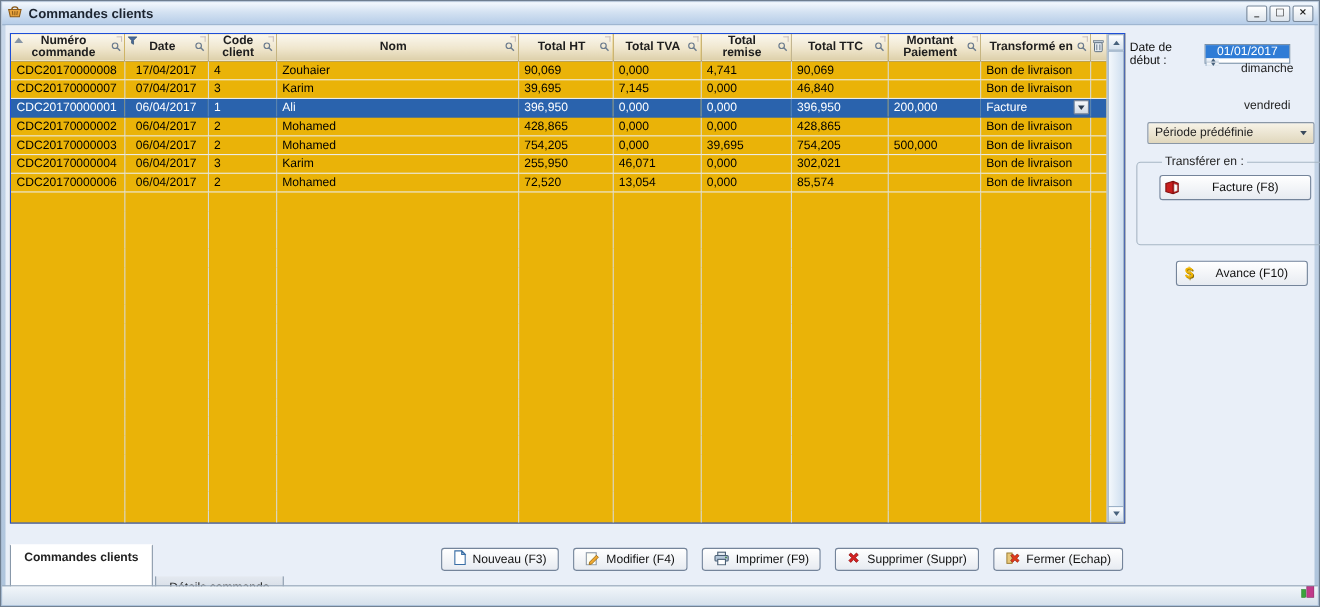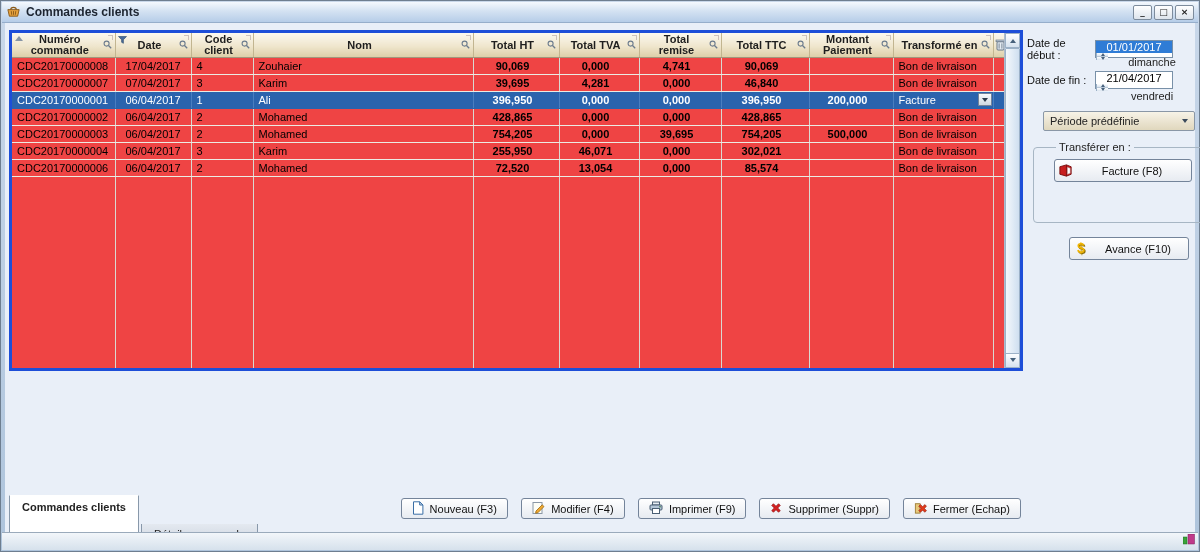--- a/index.html
+++ b/index.html
@@ -14,42 +14,42 @@
   .title-text { font-size:12px; font-weight:bold; color:#1c2430; margin-left:5px; }
   .win-btns { margin-left:auto; display:flex; gap:2px; }
   .winbtn { width:19px; height:15px; border:1px solid #7c8b9c; border-radius:2px;
     background:linear-gradient(#ffffff,#dde4ec); font-size:9px; line-height:11px; font-weight:bold;
     color:#222; text-align:center; cursor:default; font-family:"DejaVu Sans",sans-serif; padding:0; }
 
   
   .content { position:absolute; top:22px; left:4px; right:4px; height:510px; background:#e9eff8; }
 
   
-  .grid { position:absolute; left:4px; top:7px; width:1014px; height:341px;
-    background:#ef4444; border:3px solid #1d4ed8; overflow:hidden; }
+  .grid { position:absolute; left:4px; top:7px; width:1014px; height:446px;
+    background:#eab308; border:1px solid #1d4ed8; overflow:hidden; }
   table { table-layout:fixed; border-collapse:collapse; width:996px; }
   thead th { height:24px; background:linear-gradient(#fbf8ef,#efe6cd 55%,#ddcfa9);
     border-right:1px solid #c2b590; border-bottom:1px solid #a1977c;
     font-size:11px; font-weight:bold; color:#1e1e1e; text-align:center; vertical-align:middle;
     position:relative; padding:1px 13px 1px 6px; line-height:11px; cursor:default; }
   thead th::after { content:""; position:absolute; right:2px; top:2px; width:4px; height:4px;
     border-top:1px solid #a99; border-right:1px solid #a99; opacity:.55; }
   thead th.delh { padding:0; }
   thead th.delh::after { display:none; }
   .hlabel { display:inline-block; vertical-align:middle; }
   .w60 { max-width:60px; }
   .mag { position:absolute; right:3px; top:50%; margin-top:-5px; }
   .sortmark { position:absolute; left:3px; top:3px; width:0; height:0;
     border-left:4px solid transparent; border-right:4px solid transparent; border-bottom:5px solid #8795a5; }
   .funnel { position:absolute; left:2px; top:2px; }
 
   tbody td { height:17px; font-size:11px; padding:0 5px; border-right:1px solid #d9d9d1;
     white-space:nowrap; overflow:hidden; color:#000; }
   tr.datarow td { border-bottom:1px solid #ecebe3; }
-  td.a-r { text-align:center; padding-right:12px;font-weight:bold; }
+  td.a-r { text-align:left; padding-right:12px; }
   td.a-c { text-align:center; }
   td.a-l { text-align:left; }
   tr.selected td { background:#2a63ad; color:#fff; border-right-color:#4a7ec0; border-bottom-color:#2a63ad; }
   td.combo-cell { position:relative; padding-right:18px; }
   .cell-combo-btn { position:absolute; right:1px; top:1px; width:14px; height:13px;
     background:linear-gradient(#f8fafc,#cfd8e2); border:1px solid #74849a; border-radius:1px; }
   .cell-combo-btn::after { content:""; position:absolute; left:3px; top:4px;
     border:3px solid transparent; border-top:4px solid #2b3a4c; }
   td.del-col { border-right:none; }
 
@@ -249,21 +249,21 @@
               <td class="a-r"></td>
               <td class="a-l">Bon de livraison</td>
               <td class="del-col"></td>
             </tr>
             <tr class="datarow">
               <td class="a-l">CDC20170000007</td>
               <td class="a-c">07/04/2017</td>
               <td class="a-l">3</td>
               <td class="a-l">Karim</td>
               <td class="a-r">39,695</td>
-              <td class="a-r">4,281</td>
+              <td class="a-r">7,145</td>
               <td class="a-r">0,000</td>
               <td class="a-r">46,840</td>
               <td class="a-r"></td>
               <td class="a-l">Bon de livraison</td>
               <td class="del-col"></td>
             </tr>
             <tr class="datarow selected">
               <td class="a-l">CDC20170000001</td>
               <td class="a-c">06/04/2017</td>
               <td class="a-l">1</td>
@@ -631,34 +631,20 @@
                 <span class="tri-up"></span>
               </span>
             <span>
                 <span class="tri-dn"></span>
               </span>
           </span>
         </span>
       </div>
       <div class="dayname day1">dimanche</div>
 
-      <div class="daterow r2">
-        <span class="dlabel">Date de fin :</span>
-        <span class="dateinput">
-          <span class="dval">21/04/2017</span>
-          <span class="spin">
-            <span>
-                <span class="tri-up"></span>
-              </span>
-            <span>
-                <span class="tri-dn"></span>
-              </span>
-          </span>
-        </span>
-      </div>
       <div class="dayname day2">vendredi</div>
 
       <button class="combo">
         <span>Période prédéfinie</span>
         <span class="carrow"></span>
       </button>
 
       <fieldset class="group">
         <legend>Transférer en :</legend>
         <button class="pbtn">

